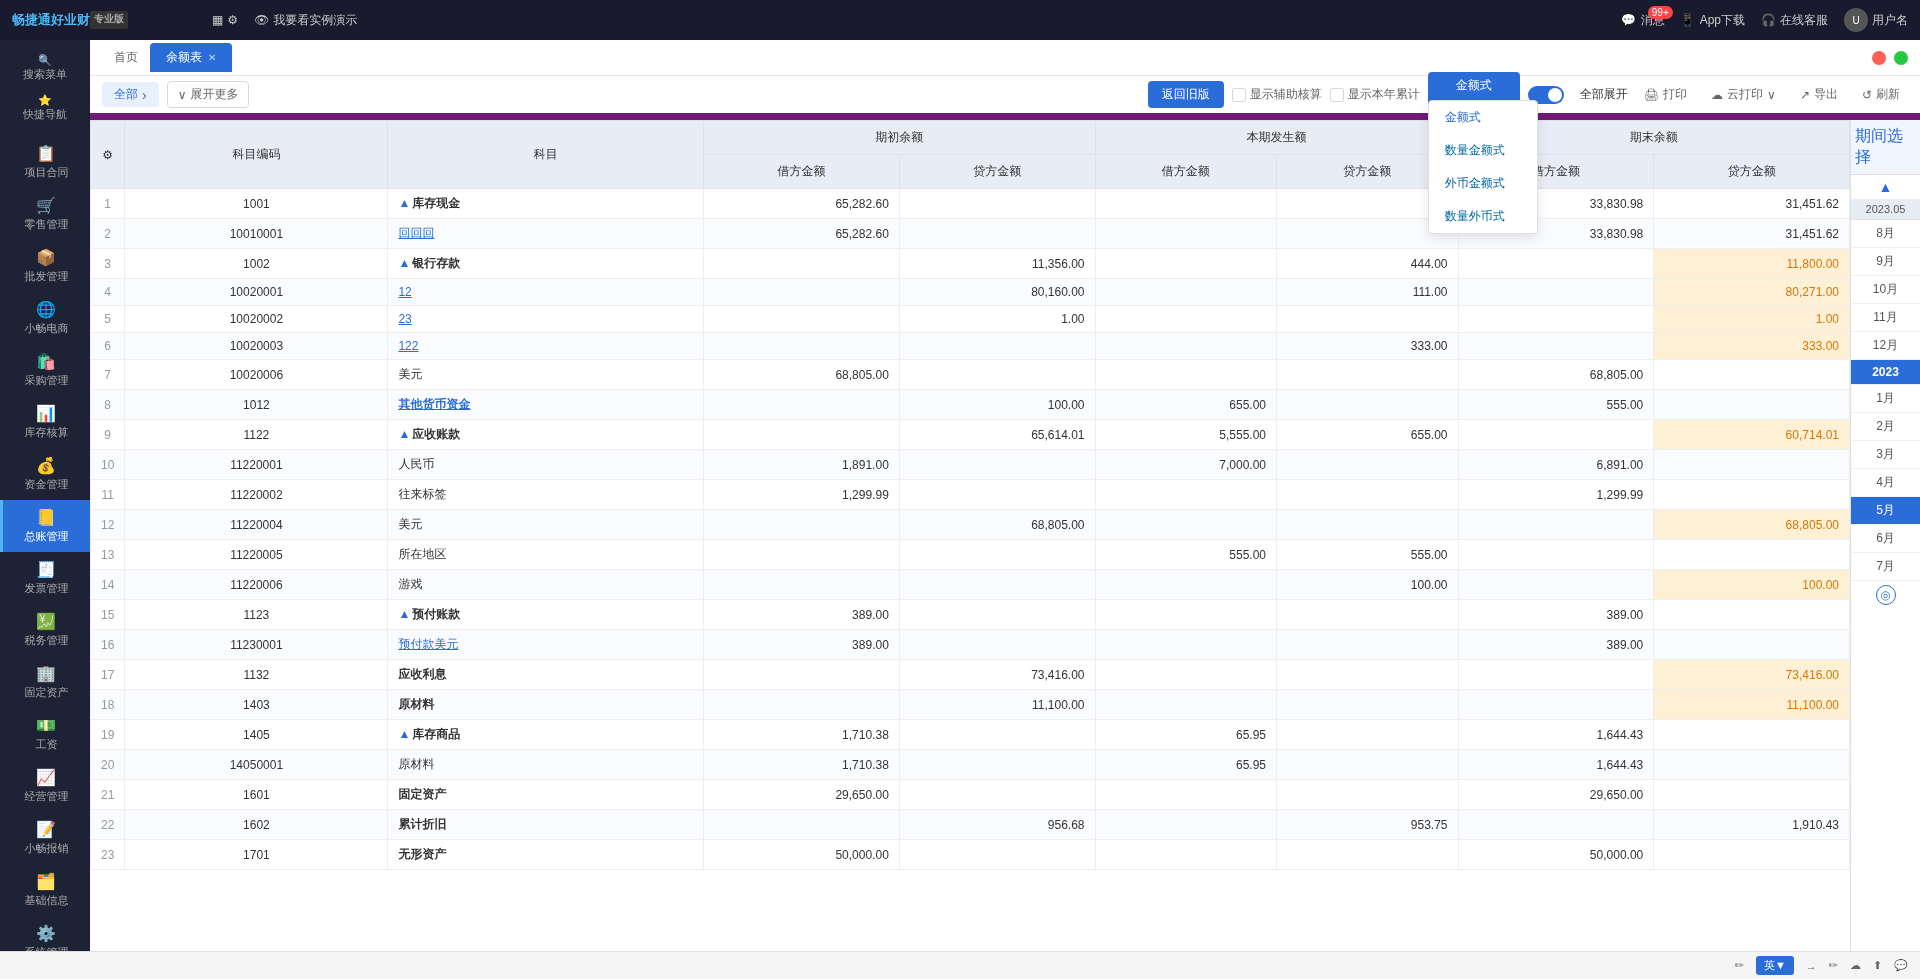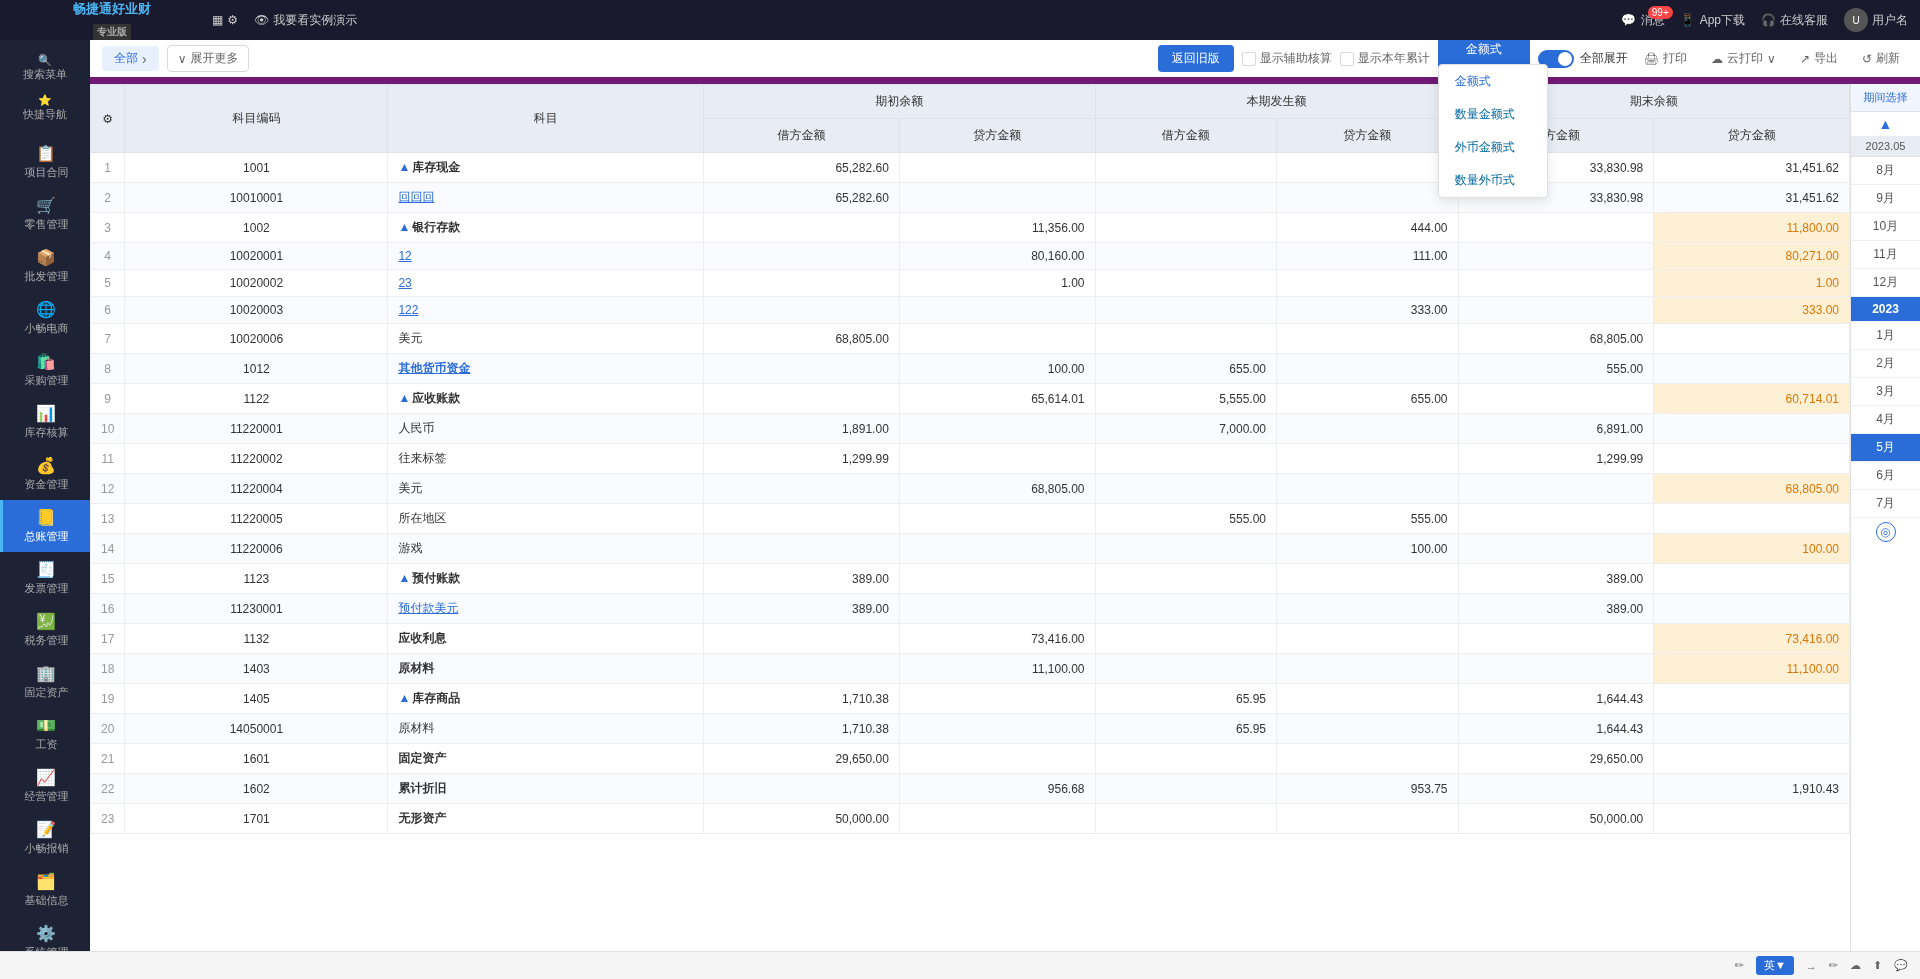--- a/index.html
+++ b/index.html
@@ -1,20 +1,20 @@
 <!DOCTYPE html>
 <html><head>
   <meta charset="utf-8">
   <style>
     * { box-sizing: border-box; margin: 0; padding: 0; }
     body { font-family: 'Microsoft YaHei', Arial, sans-serif; font-size: 12px; background: #f0f2f5; color: #333; height: 979px; overflow: hidden; display: flex; flex-direction: column; }
 
     
     .top-bar { height: 40px; background: #1a1a2e; display: flex; align-items: center; padding: 0 12px; color: #fff; flex-shrink: 0; }
-    .top-bar-logo { display: flex; align-items: center; gap: 6px; font-size: 13px; font-weight: bold; color: #4db6f5; min-width: 200px; flex-direction: column; }
+    .top-bar-logo { display: flex; font-size: 13px; font-weight: bold; color: #4db6f5; min-width: 200px; }
     .top-bar-logo span.version { font-size: 10px; color: #aaa; background: #333; padding: 1px 4px; border-radius: 2px; }
     .top-bar-center { flex: 1; display: flex; align-items: center; gap: 16px; }
     .top-bar-nav { display: flex; align-items: center; gap: 4px; color: #ccc; font-size: 12px; cursor: pointer; }
     .top-bar-demo { display: flex; align-items: center; gap: 4px; color: #ccc; font-size: 12px; cursor: pointer; }
     .top-bar-right { display: flex; align-items: center; gap: 16px; }
     .top-bar-right-item { display: flex; align-items: center; gap: 4px; color: #ccc; font-size: 12px; cursor: pointer; position: relative; }
     .badge { background: #ff4444; color: #fff; font-size: 10px; padding: 1px 4px; border-radius: 8px; position: absolute; top: -6px; right: -8px; }
     .user-avatar { width: 24px; height: 24px; background: #555; border-radius: 50%; display: flex; align-items: center; justify-content: center; color: #fff; font-size: 10px; }
 
     
@@ -46,21 +46,21 @@
     .toolbar { height: 44px; background: #fff; display: flex; align-items: center; padding: 0 12px; gap: 8px; border-bottom: 7px solid #701a75; flex-shrink: 0; }
     .breadcrumb-nav { display: flex; align-items: center; gap: 4px; }
     .breadcrumb-all { background: #e8f0fe; color: #2a6dd9; padding: 4px 12px; border-radius: 4px; font-size: 12px; cursor: pointer; display: flex; align-items: center; gap: 4px; }
     .breadcrumb-arrow { color: #666; font-size: 14px; }
     .expand-btn { border: 1px solid #d9d9d9; background: #fff; padding: 4px 10px; border-radius: 4px; font-size: 12px; color: #666; cursor: pointer; display: flex; align-items: center; gap: 4px; }
     .toolbar-right { margin-left: auto; display: flex; align-items: center; gap: 8px; }
     .btn-return { background: #2a6dd9; color: #fff; padding: 5px 14px; border-radius: 4px; font-size: 12px; cursor: pointer; border: none; }
     .checkbox-item { display: flex; align-items: center; gap: 4px; font-size: 12px; color: #666; cursor: pointer; }
     .checkbox-box { width: 14px; height: 14px; border: 1px solid #d9d9d9; background: #fff; border-radius: 2px; }
     .dropdown-btn { background: #2a6dd9; color: #fff; padding: 5px 28px; border-radius: 4px; font-size: 12px; cursor: pointer; display: flex; align-items: center; gap: 4px; flex-direction: column; }
-    .toggle-btn { display: flex; align-items: center; gap: 6px; text-align: center; }
+    .toggle-btn { display: flex; align-items: center; gap: 16px; text-align: center; }
     .toggle-switch { width: 36px; height: 18px; background: #2a6dd9; border-radius: 9px; position: relative; cursor: pointer; }
     .toggle-knob { width: 14px; height: 14px; background: #fff; border-radius: 50%; position: absolute; right: 2px; top: 2px; }
     .icon-btn { display: flex; align-items: center; gap: 4px; color: #666; font-size: 12px; cursor: pointer; padding: 4px 8px; border-radius: 4px; }
 
     
     .table-wrapper { flex: 1; overflow: auto; background: #fff; margin: 0; position: relative; }
 
     table { width: 100%; border-collapse: collapse; font-size: 12px; }
     thead tr { background: #e8edf5; }
     thead th { padding: 8px 10px; text-align: center; font-weight: normal; color: #333; border: 1px solid #dde3ec; white-space: nowrap; }
@@ -79,21 +79,21 @@
     .dropdown-menu-item { padding: 8px 16px; cursor: pointer; font-size: 12px; color: #0369a1; }
     .dropdown-menu-item.active { color: #2a6dd9; }
 
     
     .status-bar { height: 28px; background: #f5f5f5; border-top: 1px solid #e0e0e0; display: flex; align-items: center; padding: 0 12px; gap: 16px; font-size: 11px; color: #666; flex-shrink: 0; }
     .status-bar-right { margin-left: auto; display: flex; align-items: center; gap: 12px; }
     .lang-btn { background: #2a6dd9; color: #fff; padding: 2px 8px; border-radius: 3px; font-size: 11px; cursor: pointer; }
 
     
     .period-panel { width: 70px; background: #fff; border-left: 1px solid #e0e0e0; display: flex; flex-direction: column; padding: 0; font-size: 11px; flex-shrink: 0; }
-    .period-panel-header { background: #f0f5ff; padding: 6px 4px; text-align: center; color: #2a6dd9; font-size: 11px; border-bottom: 1px solid #e0e0e0; }
+    .period-panel-header { background: #f0f5ff; padding: 6px 4px; text-align: left; color: #2a6dd9; font-size: 16px; border-bottom: 1px solid #e0e0e0; }
     .period-year { background: #e8edf5; padding: 4px; text-align: center; font-size: 11px; color: #555; border-bottom: 1px solid #e0e0e0; }
     .period-month { padding: 5px 4px; text-align: center; font-size: 12px; color: #555; cursor: pointer; border-bottom: 1px solid #f0f0f0; }
     .period-month.active { background: #2a6dd9; color: #fff; }
     .period-nav { display: flex; align-items: center; justify-content: center; gap: 6px; padding: 4px; }
     .period-nav-btn { color: #2a6dd9; cursor: pointer; font-size: 14px; }
   </style>
 </head>
 <body>
 
 <div class="top-bar">
@@ -207,20 +207,33 @@
     </div>
     <div class="sidebar-item">
       <span class="sidebar-item-icon">⚙️</span>
       <span>系统管理</span>
     </div>
 
   </div>
 
   <div class="content-area">
 
+    <div class="tabs-bar">
+      <div class="tab-home">
+        <span>首页</span>
+      </div>
+      <div class="tab-active">
+        <span>余额表</span>
+        <span class="tab-close">✕</span>
+      </div>
+      <div class="window-controls">
+        <div class="win-btn win-close"></div>
+        <div class="win-btn win-max"></div>
+      </div>
+    </div>
 
     <div class="toolbar">
       <div class="breadcrumb-nav">
         <div class="breadcrumb-all">
           <span>全部</span>
           <span class="breadcrumb-arrow">›</span>
         </div>
       </div>
       <div class="expand-btn">
         <span>∨</span>

